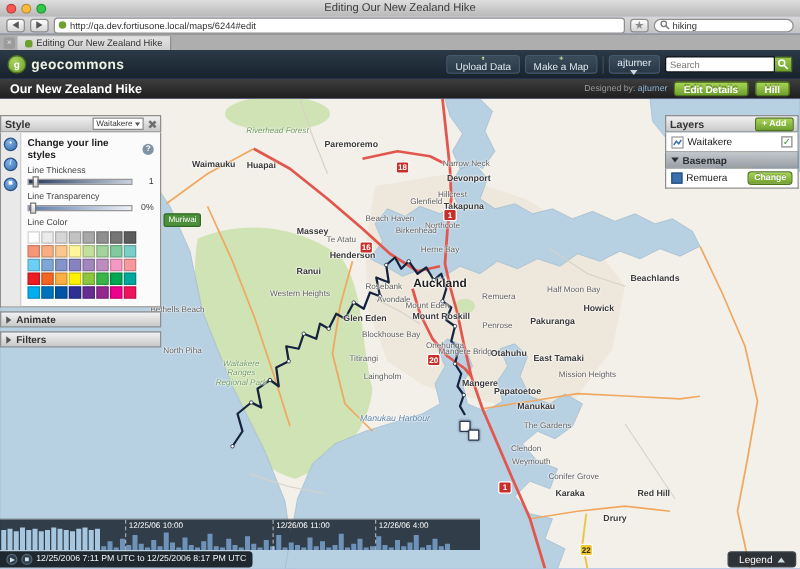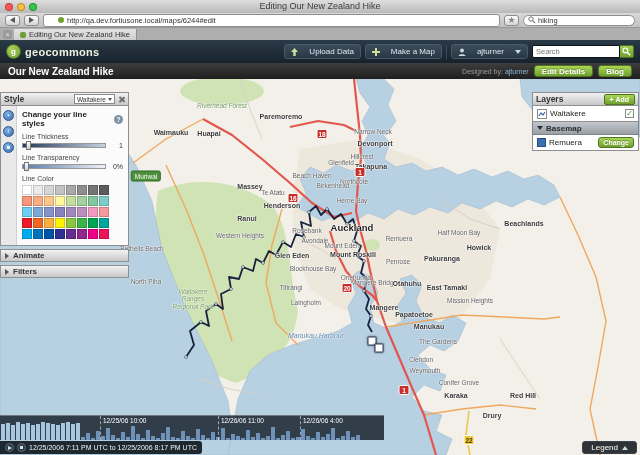--- a/index.html
+++ b/index.html
@@ -10,21 +10,21 @@
   #mac-bar{position:absolute;top:0;left:0;right:0;height:13px;background:linear-gradient(#dedede,#b9b9b9);border-bottom:1px solid #8f8f8f;display:flex;align-items:center;}
   .traffic{display:flex;gap:4px;margin-left:5px;}
   .tl{width:8px;height:8px;border-radius:50%;border:1px solid rgba(0,0,0,.25);box-sizing:border-box;}
   .tl.r{background:#fc5753}.tl.y{background:#fdbc40}.tl.g{background:#33c748}
   #mac-title{position:absolute;left:0;right:0;text-align:center;font-size:9px;color:#3d3d3d;line-height:13px;}
 
   #toolbar{position:absolute;top:13px;left:0;right:0;height:15px;background:linear-gradient(#d9d9d9,#c2c2c2);border-bottom:1px solid #979797;display:flex;align-items:center;gap:4px;padding:0 5px;box-sizing:border-box;}
   .nav-btn{width:15px;height:11px;background:linear-gradient(#fdfdfd,#d5d5d5);border:1px solid #8e8e8e;border-radius:3px;display:flex;align-items:center;justify-content:center;box-sizing:border-box;}
   .tri-l{width:0;height:0;border-top:3px solid transparent;border-bottom:3px solid transparent;border-right:5px solid #555;}
   .tri-r{width:0;height:0;border-top:3px solid transparent;border-bottom:3px solid transparent;border-left:5px solid #555;}
-  #url-field{flex:1;height:11px;background:#fff;border:1px solid #8e8e8e;border-radius:3px;display:flex;align-items:center;padding:0 14px;gap:3px;}
+  #url-field{flex:1;height:11px;background:#fff;border:1px solid #8e8e8e;border-radius:3px;display:flex;align-items:center;padding:0 3px;gap:3px;}
   #url-field .fav{width:6px;height:6px;border-radius:50%;background:#6f9f2f;flex:0 0 auto;}
   #url-input{border:none;outline:none;flex:1;font-size:7.5px;color:#333;font-family:"Liberation Sans",sans-serif;height:9px;padding:0;background:transparent;}
   .star{color:#8a8a8a;font-size:9px;line-height:11px;}
   #chrome-search{width:112px;height:11px;background:#fff;border:1px solid #8e8e8e;border-radius:6px;display:flex;align-items:center;padding:0 4px;gap:2px;box-sizing:border-box;}
   #chrome-search-input{border:none;outline:none;width:80px;font-size:7.5px;color:#333;font-family:"Liberation Sans",sans-serif;background:transparent;padding:0;}
   .mag{flex:0 0 auto;}
 
   #tabbar{position:absolute;top:28px;left:0;right:0;height:12px;background:#aeaeae;border-bottom:1px solid #8a8a8a;display:flex;align-items:flex-end;}
   .tab{height:11px;display:flex;align-items:center;gap:3px;padding:0 6px;font-size:7.5px;color:#333;border-right:1px solid #919191;max-width:170px;white-space:nowrap;overflow:hidden;}
   .tab.active{background:linear-gradient(#e3e3e3,#cfcfcf);}
@@ -33,21 +33,21 @@
   .tab .dot.green{background:#6f9f2f;}
   .tab .dot.blue{background:#5a82b4;}
   .tab-x{width:9px;height:9px;margin:0 2px 1px 3px;border-radius:2px;background:#9b9b9b;color:#e8e8e8;font-size:7px;line-height:9px;text-align:center;}
 
   
   #gc-header{position:absolute;top:40px;left:0;right:0;height:23px;background:linear-gradient(#2b3a47,#17222c);display:flex;align-items:center;padding:0 6px;box-sizing:border-box;gap:4px;}
   #logo{display:flex;align-items:center;gap:4px;}
   #logo .ball{width:15px;height:15px;border-radius:50%;background:radial-gradient(circle at 35% 30%,#a8d35c,#6f9f2f);border:1px solid #4f7420;box-sizing:border-box;display:flex;align-items:center;justify-content:center;color:#fff;font-weight:bold;font-size:8px;}
   #logo .word{font-size:11px;font-weight:bold;color:#eef3e2;letter-spacing:.3px;}
   #gc-header .spacer{flex:1;}
-  .hdr-btn{height:15px;display:flex;align-items:center;gap:11px;padding:0 6px;background:linear-gradient(#3b4c5b,#293845);border:1px solid #46586a;border-radius:3px;color:#dfe8ee;font-size:8px;box-sizing:border-box;}
+  .hdr-btn{height:15px;display:flex;align-items:center;gap:1px;padding:0 6px;background:linear-gradient(#3b4c5b,#293845);border:1px solid #46586a;border-radius:3px;color:#dfe8ee;font-size:8px;box-sizing:border-box;flex-direction:column;}
   .hdr-sep{width:1px;height:14px;background:#3c4c5a;}
   .chev{width:0;height:0;border-left:3px solid transparent;border-right:3px solid transparent;border-top:4px solid #cfd9e0;}
   #gc-search{display:flex;align-items:center;}
   #gc-search-input{width:88px;height:13px;border:1px solid #0d1419;border-radius:2px 0 0 2px;font-size:7.5px;padding:0 3px;box-sizing:border-box;outline:none;font-family:"Liberation Sans",sans-serif;color:#666;}
   #gc-search-btn{width:14px;height:13px;background:linear-gradient(#9ccb4e,#6f9f2f);border:1px solid #4f7420;border-left:none;border-radius:0 2px 2px 0;display:flex;align-items:center;justify-content:center;box-sizing:border-box;}
 
   
   #page-bar{position:absolute;top:63px;left:0;right:0;height:16px;background:linear-gradient(#3e3e3e,#1e1e1e);display:flex;align-items:center;padding:0 8px 0 8px;box-sizing:border-box;gap:5px;}
   #page-title{font-size:10px;font-weight:bold;color:#fff;}
   #page-bar .spacer{flex:1;}
@@ -215,21 +215,21 @@
   </div>
 
   <div id="page-bar">
     <div id="page-title">Our New Zealand Hike</div>
     <div class="spacer"></div>
     <div id="designed">
       <span>Designed by:</span>
       <a>ajturner</a>
     </div>
     <div class="green-btn">Edit Details</div>
-    <div class="green-btn">Blog</div>
+    <div class="green-btn">Hill</div>
   </div>
 
   <div id="map-area">
     <svg id="map-svg" width="640" height="376" viewBox="0 0 640 376">
       <rect x="0" y="0" width="640" height="376" fill="#f3f0ea"></rect>
 
       <path d="M300,70 L360,60 L420,80 L470,110 L500,150 L490,200 L460,240 L420,250 L380,240 L340,230 L310,210 L295,170 L292,120 Z" fill="#ece6d8" opacity="0.8"></path>
 
       <path d="M158,112 C196,96 240,102 272,126 C292,152 288,192 298,232 C294,270 268,292 236,304 C206,296 186,268 172,232 C160,192 152,148 158,112 Z" fill="#cfe3b4"></path>
       <ellipse cx="222" cy="12" rx="42" ry="14" fill="#cfe3b4"></ellipse>

